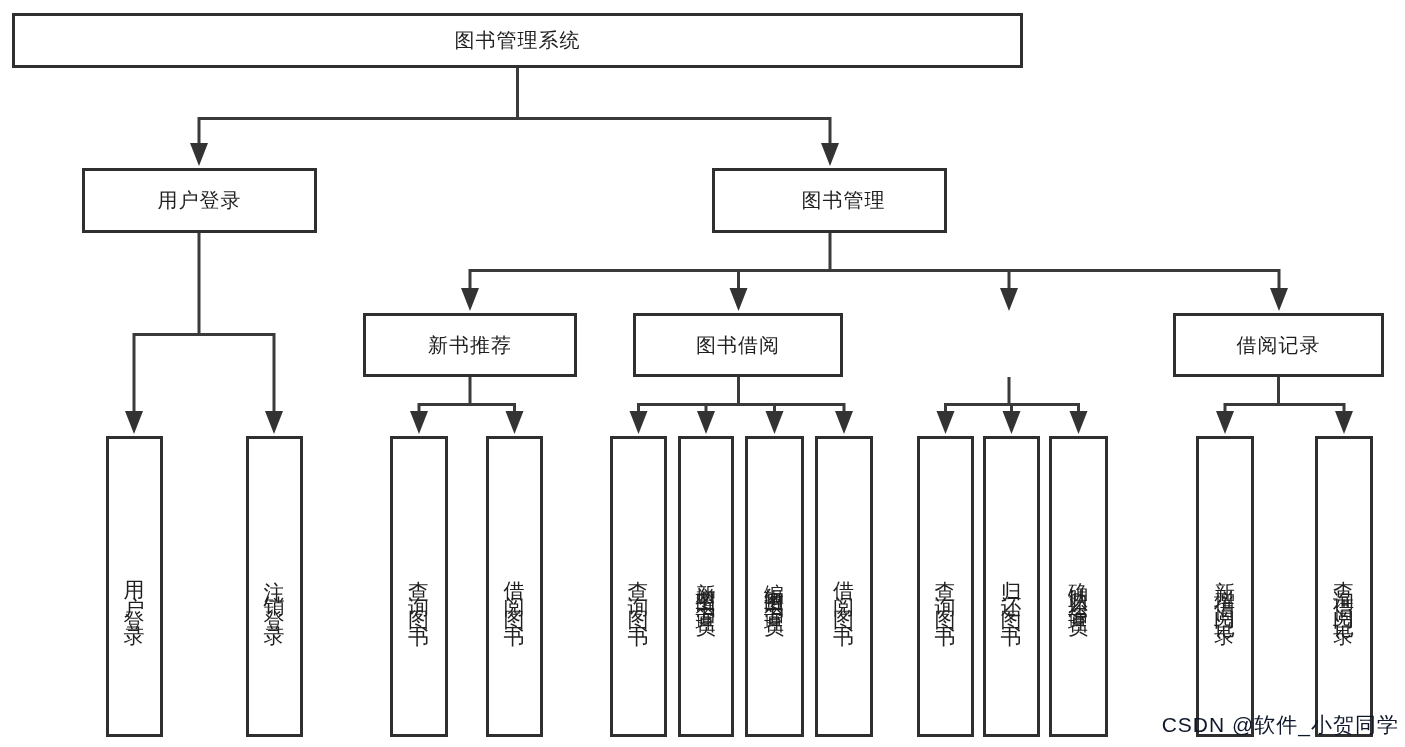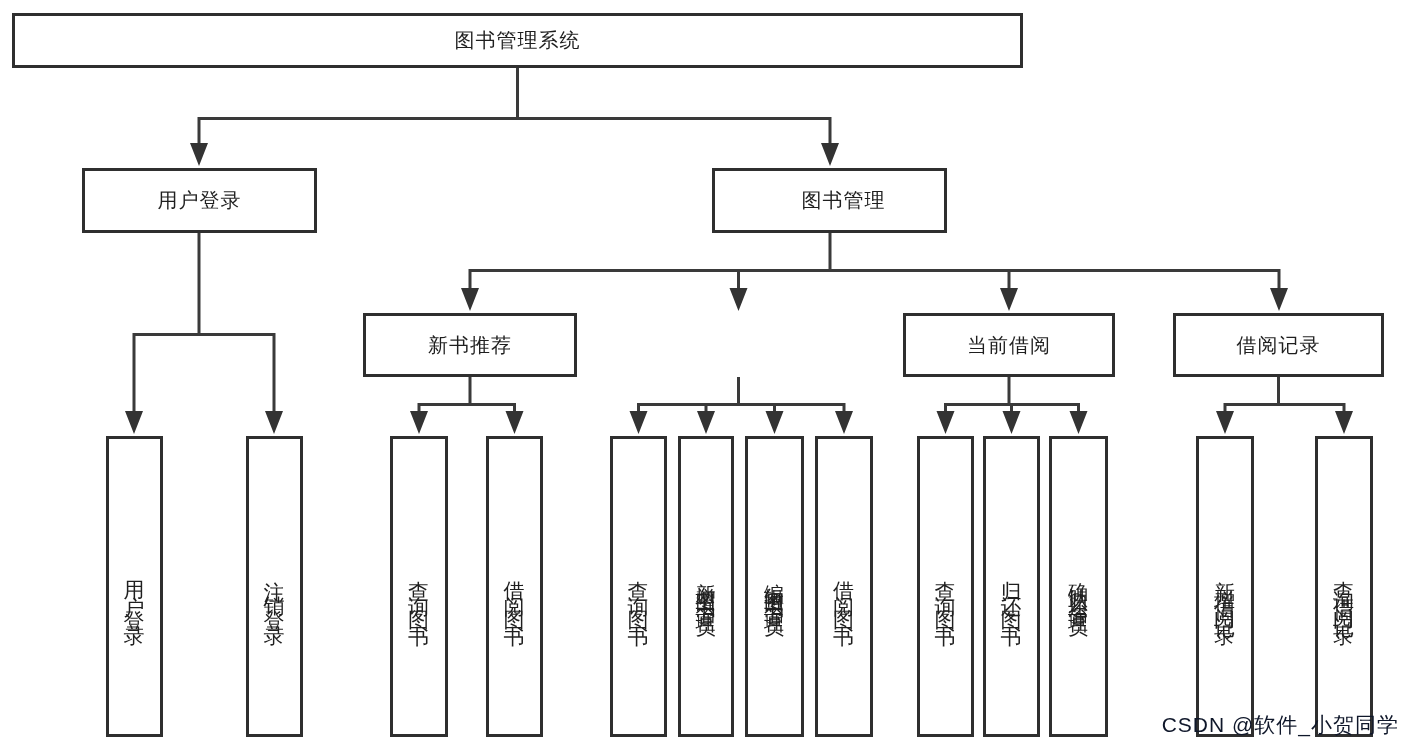--- a/index.html
+++ b/index.html
@@ -62,22 +62,22 @@
   <div class="node" style="left:82px;top:168px;width:235px;height:65px;">
     <span>用户登录</span>
   </div>
   <div class="node" style="left:712px;top:168px;width:235px;height:65px;padding-left:28px;">
     <span>图书管理</span>
   </div>
 
   <div class="node" style="left:363px;top:313px;width:214px;height:64px;">
     <span>新书推荐</span>
   </div>
-  <div class="node" style="left:903px;top:313px;width:212px;height:64px;">
-    <span>当前借阅</span>
+  <div class="node" style="left:633px;top:313px;width:210px;height:64px;">
+    <span>图书借阅</span>
   </div>
   <div class="node" style="left:1173px;top:313px;width:211px;height:64px;">
     <span>借阅记录</span>
   </div>
 
   <div class="vnode" style="left:106px;top:436px;width:57px;height:301px;">
     <span class="vtext gap-l">用户登录</span>
   </div>
   <div class="vnode" style="left:246px;top:436px;width:57px;height:301px;">
     <span class="vtext gap-l">注销登录</span>

